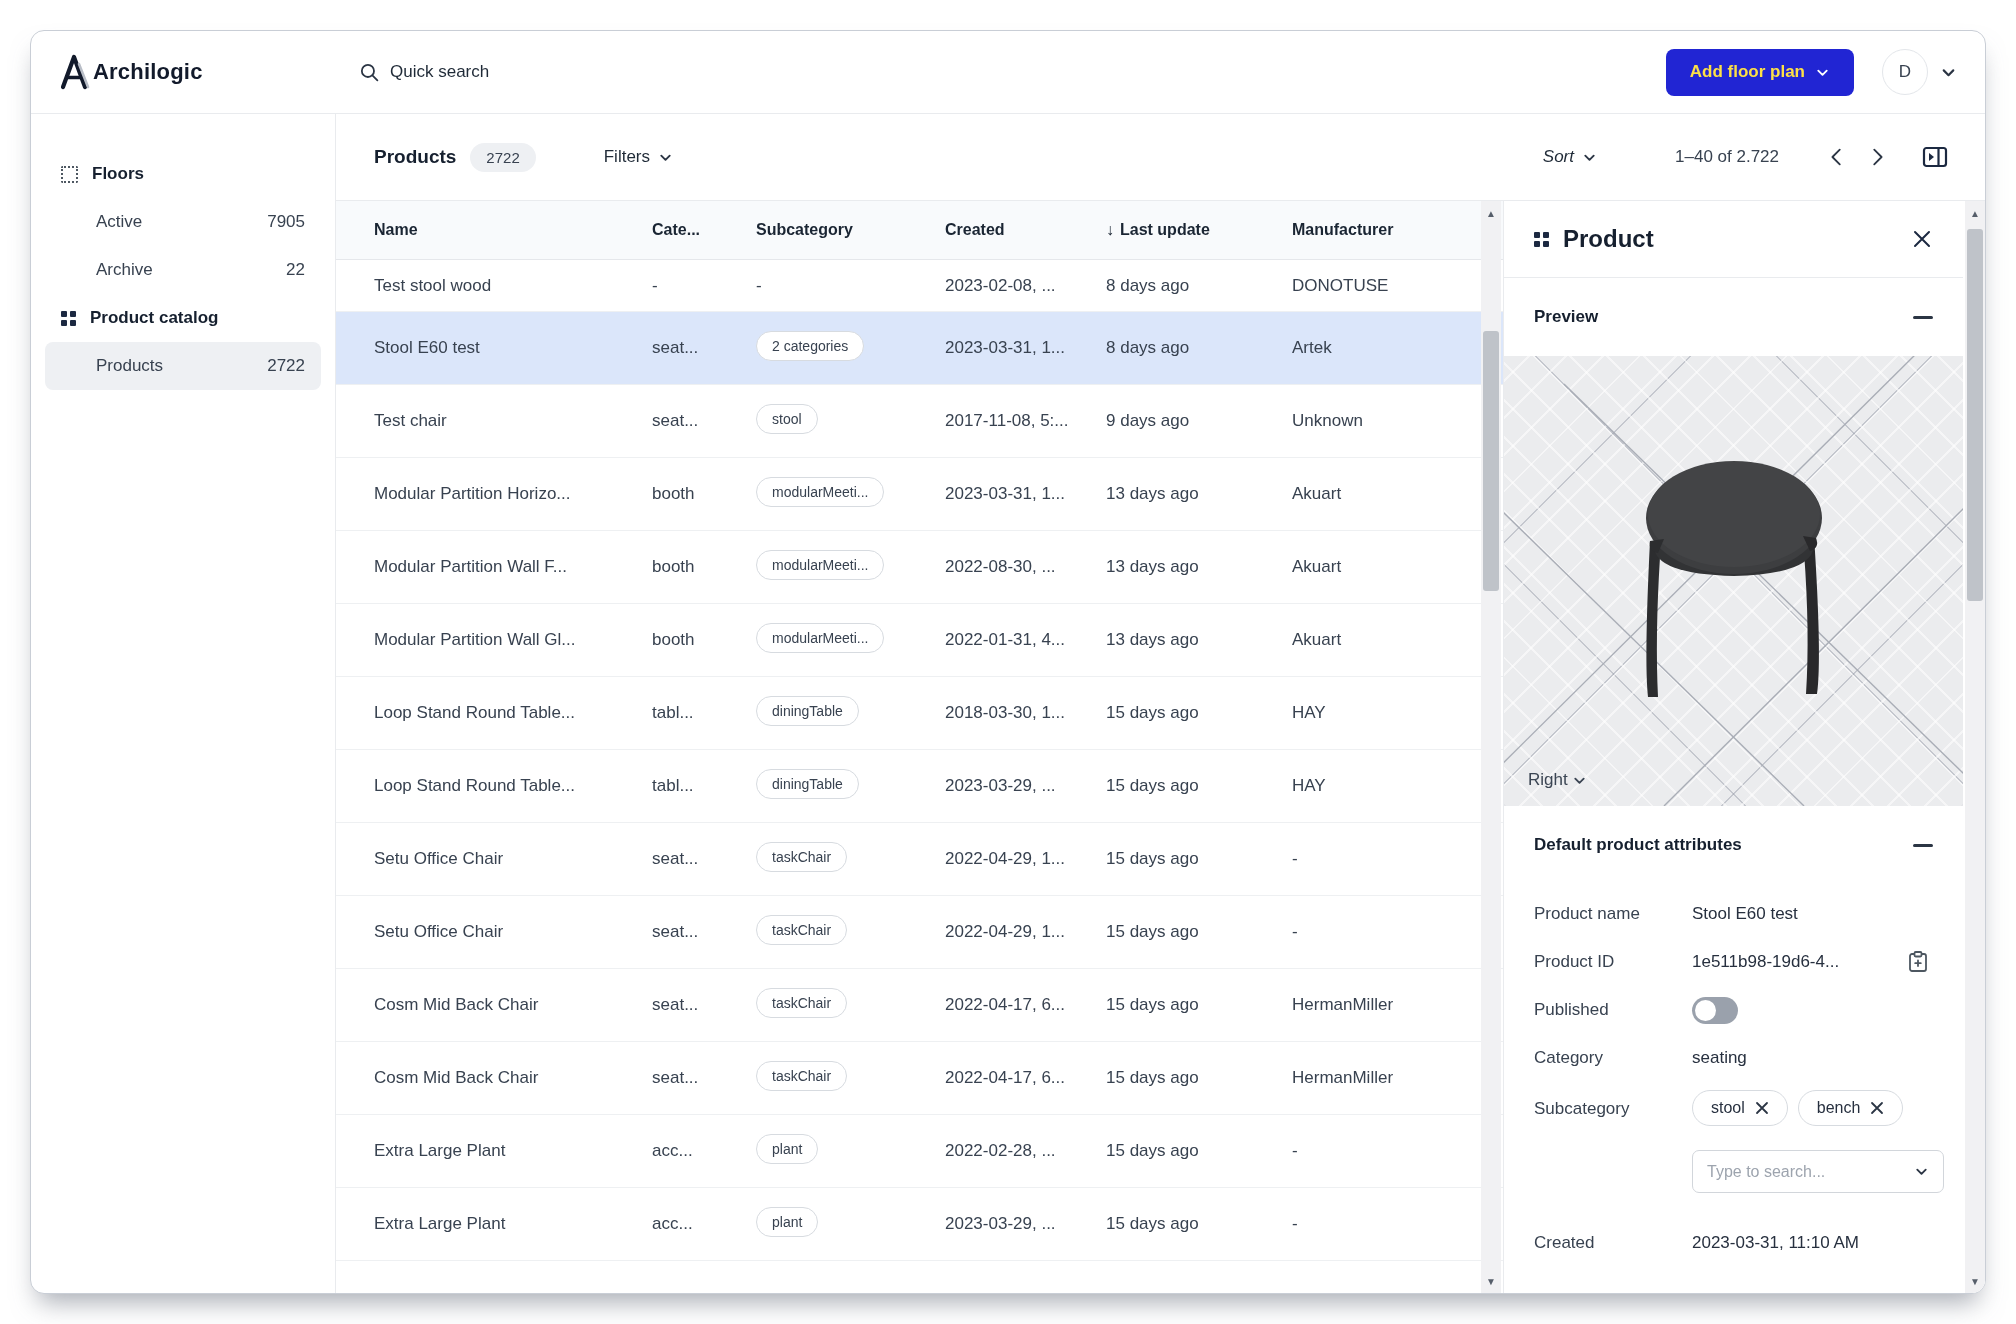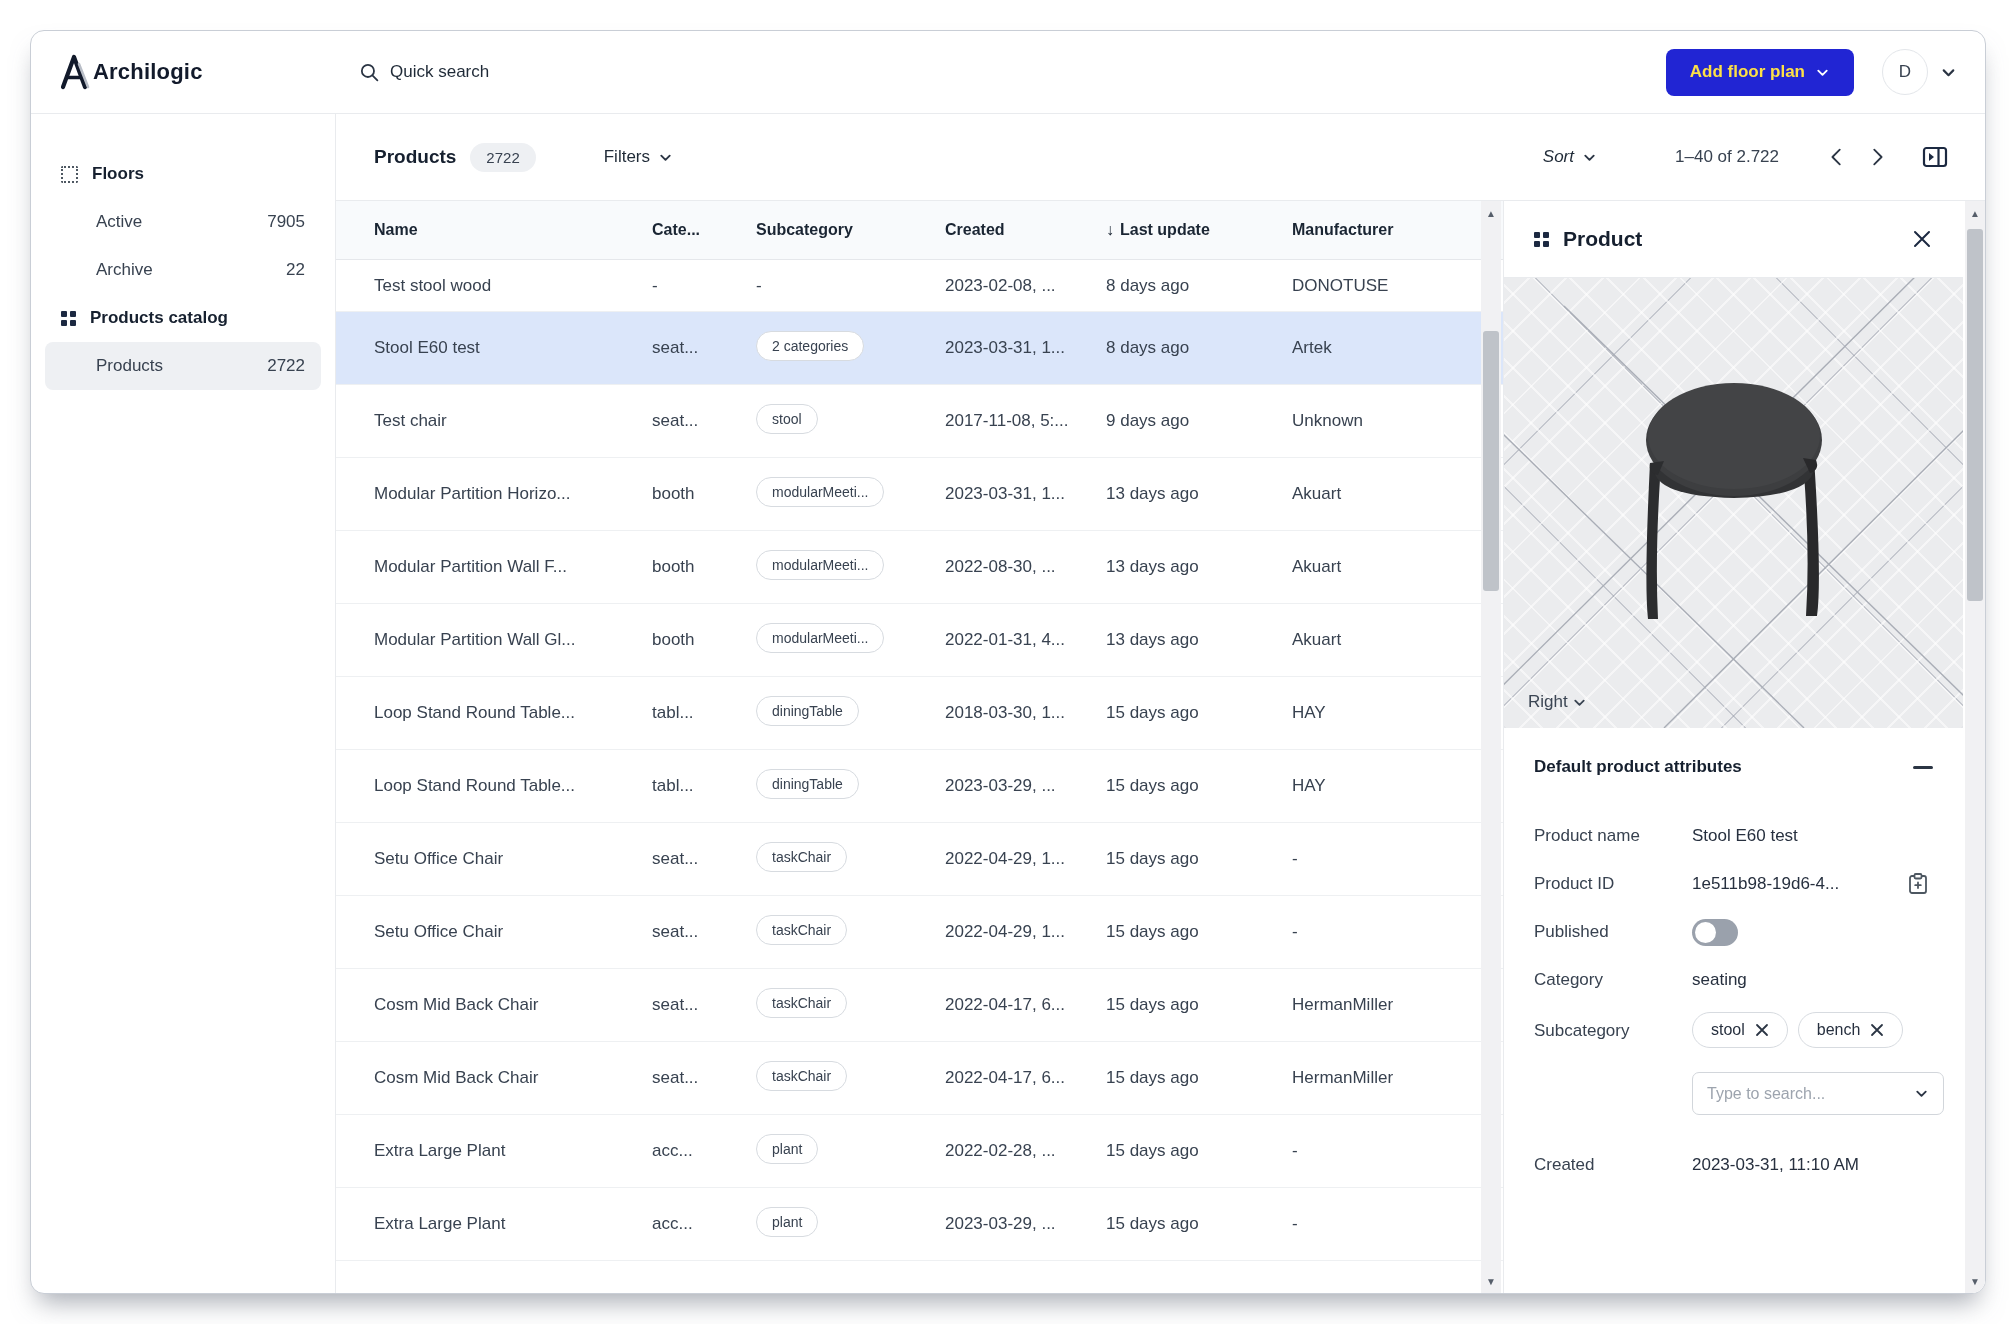--- a/index.html
+++ b/index.html
@@ -63,21 +63,21 @@
   .vscroll { position:absolute; top:0; bottom:0; width:20px; background:#f1f1f3; }
   .table-scroll { right:2px; }
   .vscroll .arr { position:absolute; left:0; width:20px; height:20px; display:flex; align-items:center; justify-content:center; color:#565e6a; font-size:10px; }
   .vscroll .arr.up { top:2px; } .vscroll .arr.down { bottom:2px; }
   .vscroll .thumb { position:absolute; left:2px; width:16px; background:#bfc3c9; border-radius:3px; }
 
   
   .panel { flex:1; border-left:1px solid #e9ebee; position:relative; overflow:hidden; background:#fff; }
   .panel-inner { position:absolute; left:0; top:0; right:22px; bottom:0; }
   .panel-head { height:77px; display:flex; align-items:center; gap:14px; padding:0 30px; border-bottom:1px solid #e9ebee; }
-  .panel-title { font-size:21px; font-weight:bold; color:#16202f; flex:1; }
+  .panel-title { font-size:24px; font-weight:bold; color:#16202f; flex:1; }
   .icon-griddots { display:grid; grid-template-columns:6px 6px; grid-gap:3px; }
   .icon-griddots i { width:6px; height:6px; background:#1c2941; border-radius:1px; }
   .xbtn { cursor:pointer; display:flex; }
   .sect-head { display:flex; align-items:center; padding:0 30px; height:78px; }
   .sect-head .t { font-size:17px; font-weight:bold; color:#16202f; flex:1; }
   .minus { width:20px; height:3px; background:#2b3544; border-radius:2px; cursor:pointer; }
 
   .preview { position:relative; height:450px; background:#ebecee; overflow:hidden;
     background-image:
       repeating-linear-gradient(45deg,  rgba(255,255,255,.55) 0 2px, transparent 2px 26px),
@@ -163,21 +163,21 @@
           <span class="lab">Archive</span>
           <span class="cnt">22</span>
         </div>
         <div class="side-row side-head">
           <span class="icon-griddots">
             <i></i>
             <i></i>
             <i></i>
             <i></i>
           </span>
-          <span class="lab">Products catalog</span>
+          <span class="lab">Product catalog</span>
         </div>
         <div class="side-row side-item selected">
           <span class="lab">Products</span>
           <span class="cnt">2722</span>
         </div>
       </aside>
 
     <div class="main">
 
       <div class="toolbar">
@@ -364,20 +364,24 @@
                   <i></i>
                 </span>
               <span class="panel-title">Product</span>
               <span class="xbtn">
                 <svg width="22" height="22" viewBox="0 0 22 22">
                     <path d="M4 4 L18 18 M18 4 L4 18" stroke="#1c2941" stroke-width="2" stroke-linecap="round"></path>
                   </svg>
               </span>
             </div>
 
+            <div class="sect-head">
+              <span class="t">Preview</span>
+              <span class="minus"></span>
+            </div>
 
             <div class="preview">
               <svg width="462" height="450" viewBox="0 0 462 450">
                 <g stroke="#a9adb6" stroke-width="1.4" fill="none">
                   <path d="M-40 118 L300 450"></path>
                     <path d="M60 28 L462 420"></path>
                   <path d="M462 150 L160 450"></path>
                     <path d="M420 -10 L-20 426"></path>
                 </g>
                 <g>

